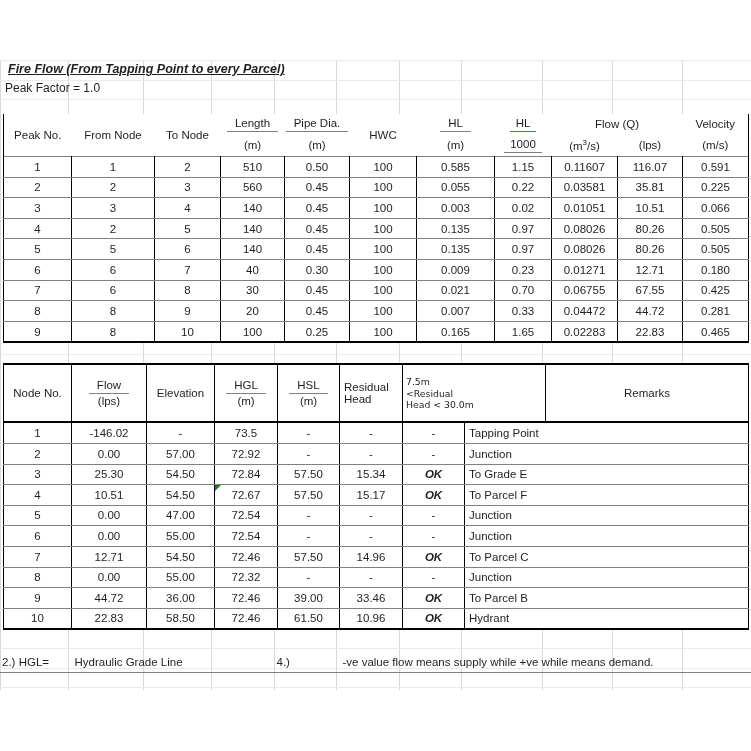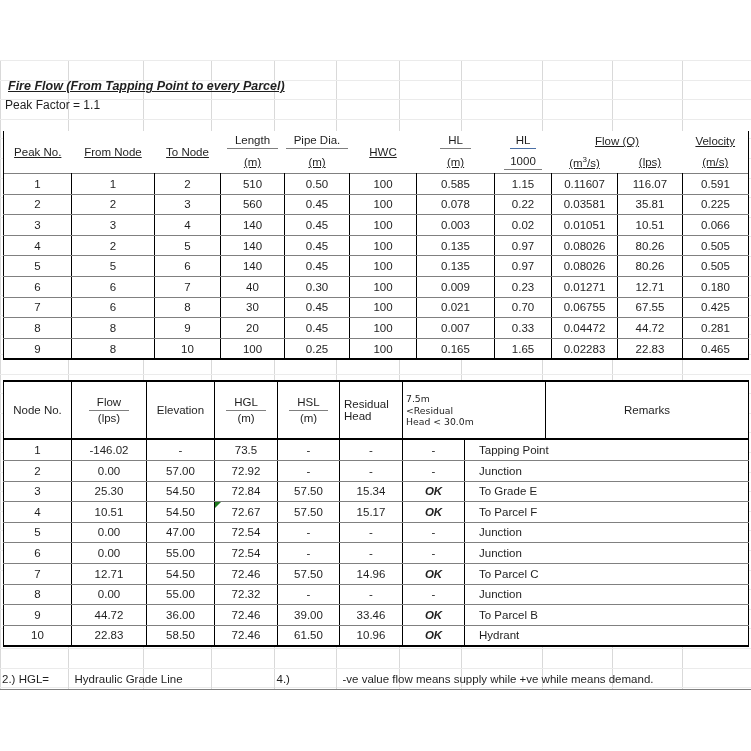--- a/index.html
+++ b/index.html
@@ -10,21 +10,21 @@
     color:#1a1a1a;
     overflow:hidden;
     position:relative;
   }
 
   
   #gridbg{position:absolute;left:0;top:60px;width:751px;height:630px;z-index:0;}
   #gridbg .vline{position:absolute;top:0;bottom:0;width:1px;background:#d9d9d9;}
   #gridbg .hline{position:absolute;left:0;right:0;height:1px;background:#ebebeb;}
 
-  #sheet{position:absolute;left:0;top:60px;width:751px;z-index:2;margin-top:17px;}
+  #sheet{position:absolute;left:0;top:60px;width:751px;z-index:2;}
 
   table{border-collapse:collapse;table-layout:fixed;}
   td{
     padding:0;
     font-size:11.5px;
     line-height:1.05;
     text-align:center;
     vertical-align:middle;
     color:#1f1f1f;
     background:transparent;
@@ -37,21 +37,21 @@
     font-weight:bold;font-style:italic;font-size:12.5px;
     text-decoration:underline;padding-left:8px;white-space:nowrap;
   }
   .t-sub{font-size:12px;padding-left:5px;white-space:nowrap;}
   .spacer-row td{height:16px;}
 
   
   .tbl{width:745px;margin-left:3px;background:#fff;}
   .tbl td{border:1px solid #000;}
   .tbl .hdr td{
-    height:21px;font-size:11.5px;border:none;text-decoration:underline;
+    height:21px;font-size:11.5px;border:none;
   }
   .outer-left{border-left:1.5px solid #000 !important;}
   .outer-right{border-right:1.5px solid #000 !important;}
 
   .hcell{
     border-left:1px solid #000;border-right:1px solid #000;
     border-top:2px solid #000;border-bottom:none;
     height:22px;font-size:11.5px;vertical-align:middle;
   }
   .hcell2{
@@ -94,21 +94,21 @@
     border-left:1px solid #000;border-right:1px solid #000;
     border-top:2px solid #000;border-bottom:2px solid #000;
     height:56px;font-size:11.5px;vertical-align:middle;
   }
   .twoline{line-height:1.25;}
   .tiny{
     font-size:9.3px;line-height:1.22;text-align:left;
     padding-left:3px;display:block;
     font-family:"DejaVu Sans",sans-serif;
   }
-  .remark-cell{text-align:left;padding-left:14px;font-size:11.5px;white-space:nowrap;}
+  .remark-cell{text-align:left;padding-left:4px;font-size:11.5px;white-space:nowrap;}
   .ok{font-weight:bold;font-style:italic;}
   .greenmark{position:relative;}
   .greenmark::before{
     content:"";position:absolute;left:0;top:0;
     border-top:6px solid #1f7a1f;border-right:6px solid transparent;
   }
 
   
   .notewrap{width:751px;margin-top:22px;}
   .notewrap td{
@@ -173,21 +173,21 @@
   </div>
 
 <div id="sheet">
 
   <table class="titlewrap">
     <tbody>
         <tr>
       <td class="t-main">Fire Flow (From Tapping Point to every Parcel)</td>
     </tr>
     <tr>
-      <td class="t-sub">Peak Factor = 1.1</td>
+      <td class="t-sub">Peak Factor = 1.0</td>
     </tr>
     <tr class="spacer-row">
           <td></td>
         </tr>
   </tbody>
     </table>
 
   <table class="tbl" id="pipe-table">
     <colgroup>
       <col style="width:68px">
@@ -240,21 +240,21 @@
           <td>116.07</td>
           <td class="lastcol">0.591</td>
         </tr>
         <tr class="drow">
           <td class="firstcol">2</td>
           <td>2</td>
           <td>3</td>
           <td>560</td>
           <td>0.45</td>
           <td>100</td>
-          <td>0.078</td>
+          <td>0.055</td>
           <td>0.22</td>
           <td>0.03581</td>
           <td>35.81</td>
           <td class="lastcol">0.225</td>
         </tr>
         <tr class="drow">
           <td class="firstcol">3</td>
           <td>3</td>
           <td>4</td>
           <td>140</td>

